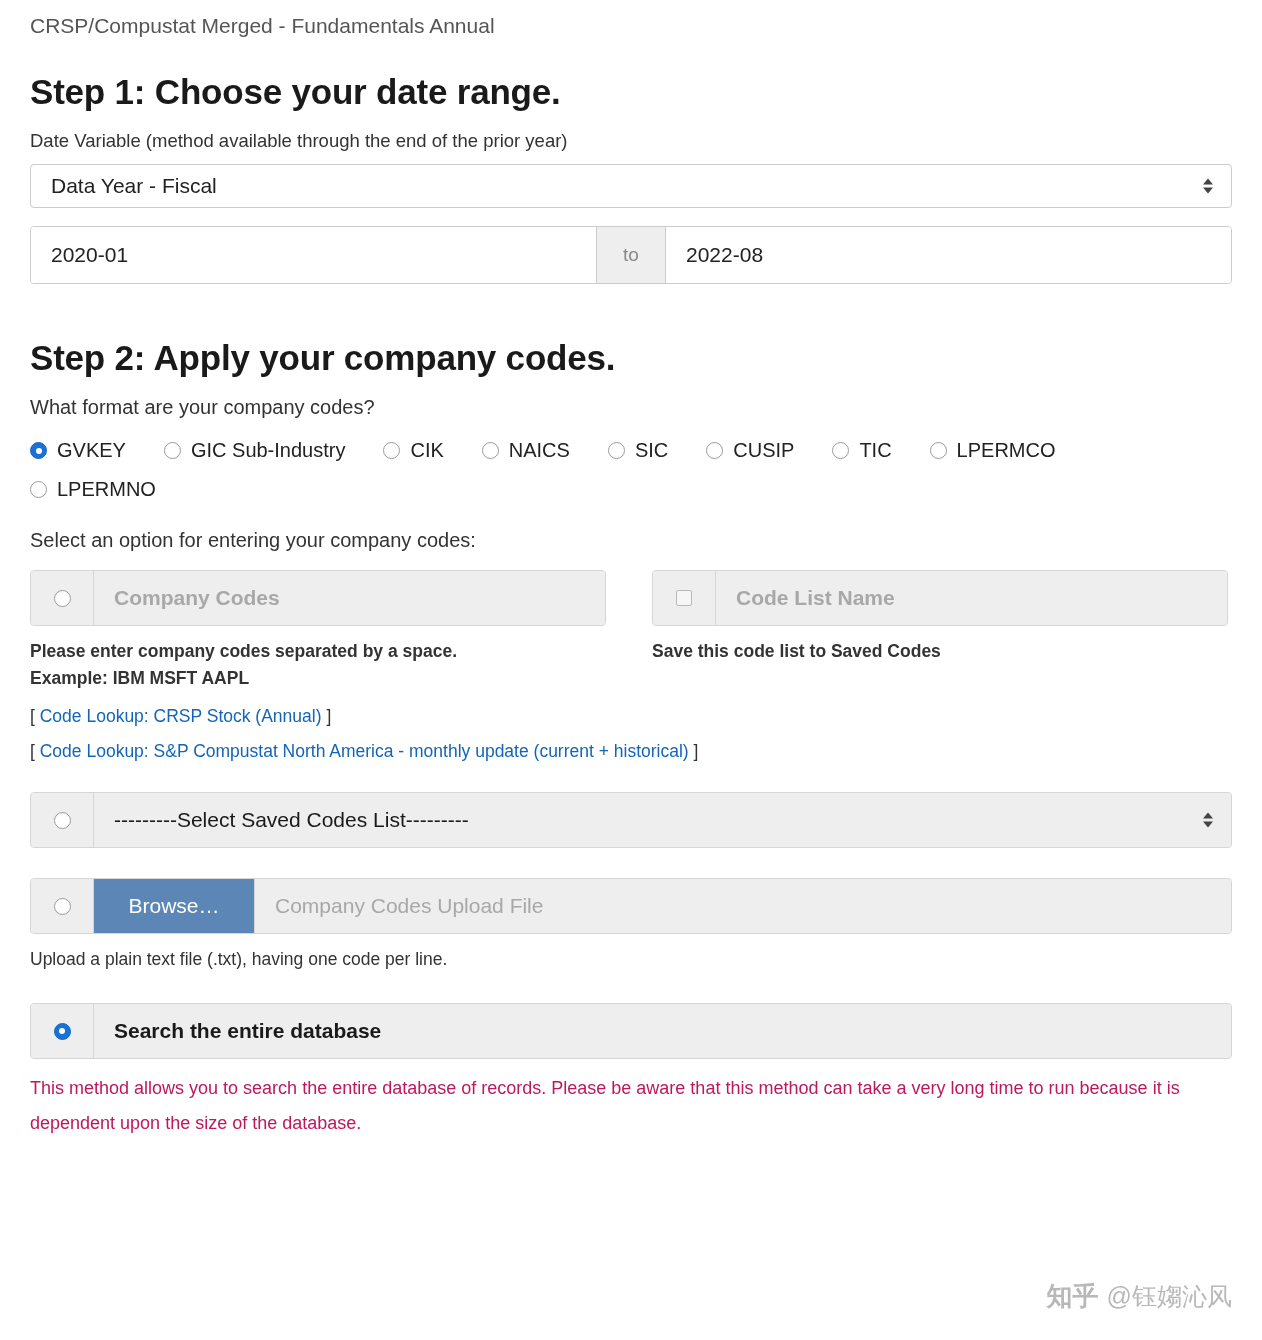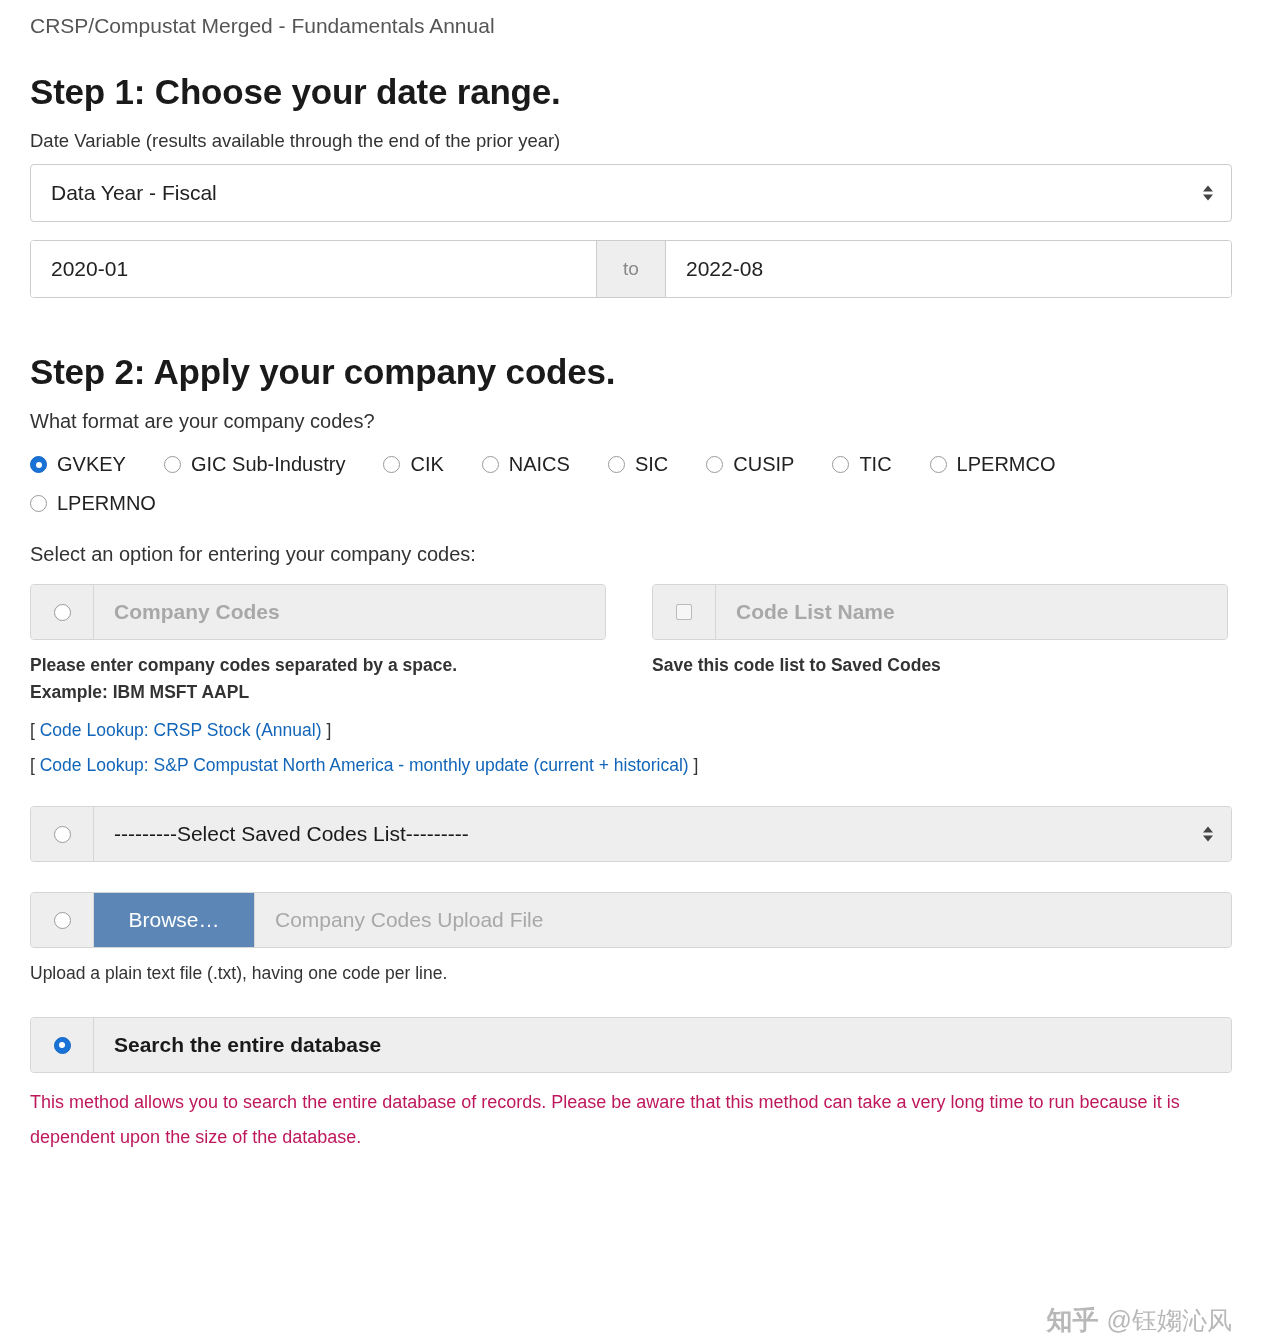--- a/index.html
+++ b/index.html
@@ -35,21 +35,21 @@
   }
   .field-label {
     font-size: 18.5px;
     color: #333333;
     margin-bottom: 12px;
   }
   .select-box {
     position: relative;
     border: 1px solid #cccccc;
     border-radius: 4px;
-    height: 58px;
+    height: 44px;
     background: #ffffff;
     display: flex;
     align-items: center;
     padding: 0 20px;
     font-size: 21px;
     color: #222222;
     box-sizing: border-box;
   }
   .select-arrows {
     position: absolute;
@@ -266,21 +266,21 @@
   }
   .note {
     font-size: 18px;
     color: #be185d;
     margin-top: 12px;
     line-height: 1.9;
   }
   .watermark {
     position: absolute;
     right: 30px;
-    bottom: 2px;
+    bottom: 26px;
     font-size: 25px;
     color: #b8b8b8;
     display: flex;
     align-items: center;
     gap: 8px;
   }
   .wm-logo {
     font-size: 26px;
     color: #b8b8b8;
     font-weight: bold;
@@ -288,21 +288,21 @@
 </style>
 </head>
 <body>
 
 <div class="page">
 
   <div class="breadcrumb">CRSP/Compustat Merged - Fundamentals Annual</div>
 
   <h2 class="step">Step 1: Choose your date range.</h2>
 
-  <div class="field-label">Date Variable (results available through the end of the prior year)</div>
+  <div class="field-label">Date Variable (method available through the end of the prior year)</div>
 
   <div class="select-box">
     <span>Data Year - Fiscal</span>
     <span class="select-arrows">
       <span class="arrow-up"></span>
       <span class="arrow-down"></span>
     </span>
   </div>
 
   <div class="date-row">

